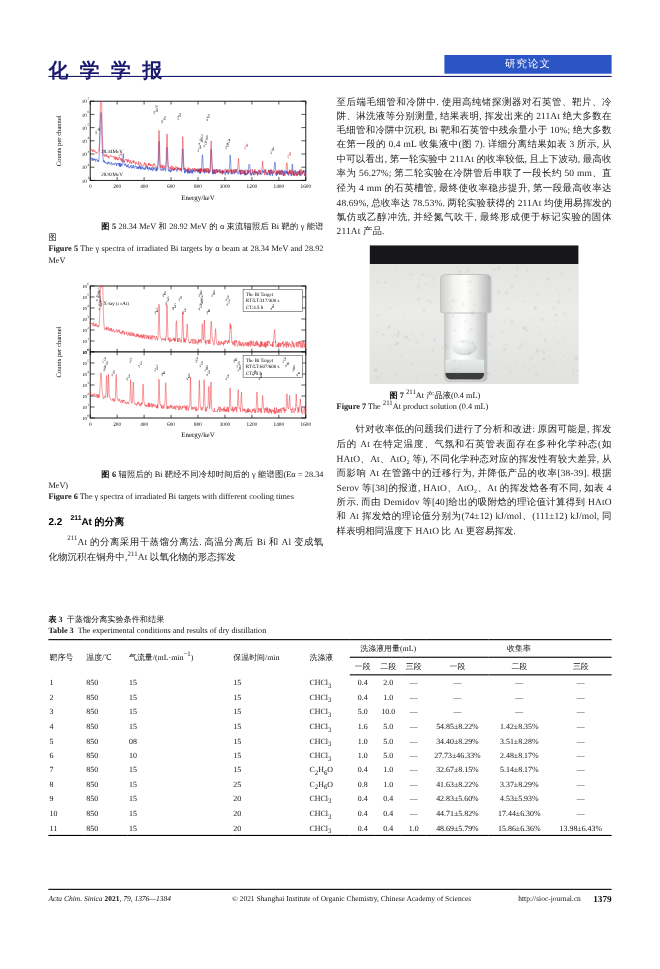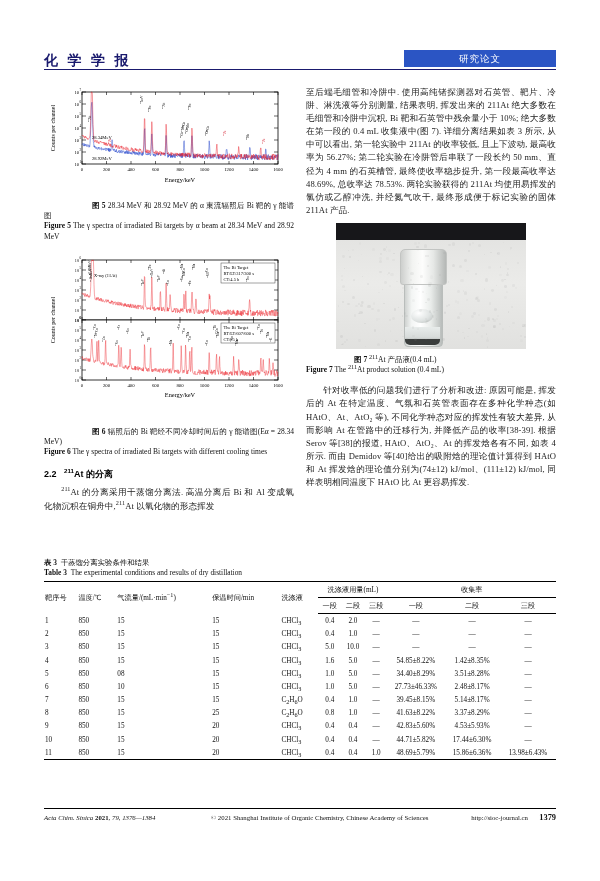--- a/index.html
+++ b/index.html
@@ -1,21 +1,21 @@
 <!DOCTYPE html>
 <html><head>
 <meta charset="utf-8">
 <style>
   html,body{margin:0;padding:0;background:#b0b0b0;}
   body{font-family:"Liberation Serif",serif;}
   .page{position:relative;width:600px;height:881px;background:#ffffff;overflow:hidden;}
 
   
   .hdr{position:absolute;left:44px;top:52px;width:512px;height:22px;}
-  .hdr-title{position:absolute;left:0;top:0;font-family:"Liberation Serif",serif;font-weight:bold;font-size:14px;letter-spacing:3px;color:#1a1a6e;}
+  .hdr-title{position:absolute;left:0;top:0;font-family:"Liberation Serif",serif;font-weight:bold;font-size:18px;letter-spacing:3px;color:#1a1a6e;}
   .hdr-rule{position:absolute;left:0;top:17px;width:512px;height:1.2px;background:#1a1a6e;}
   .hdr-badge{position:absolute;right:0;top:-2px;width:152px;height:17px;background:#2b55c4;color:#fff;font-size:9.5px;letter-spacing:1px;text-align:center;line-height:17px;font-family:"Liberation Sans",sans-serif;}
 
   
   .colL{position:absolute;left:44px;top:86px;width:250px;}
   .colR{position:absolute;left:306px;top:86px;width:250px;}
 
   
   .para{font-size:8.6px;line-height:13.1px;text-align:justify;color:#1b1b1b;margin:0 0 0 0;
         text-justify:inter-ideograph;letter-spacing:0.1px;}
@@ -900,21 +900,21 @@
           </tr>
           <tr>
             <td class="l nowrap">7</td>
             <td class="l nowrap">850</td>
             <td class="l nowrap">15</td>
             <td class="l nowrap">15</td>
             <td class="l nowrap">C<sub>2</sub>H<sub>6</sub>O</td>
             <td class="c nowrap">0.4</td>
             <td class="c nowrap">1.0</td>
             <td class="c nowrap">—</td>
-            <td class="c nowrap">39.45±8.15%</td>
+            <td class="c nowrap">32.67±8.15%</td>
             <td class="c nowrap">5.14±8.17%</td>
             <td class="c nowrap">—</td>
           </tr>
           <tr>
             <td class="l nowrap">8</td>
             <td class="l nowrap">850</td>
             <td class="l nowrap">15</td>
             <td class="l nowrap">25</td>
             <td class="l nowrap">C<sub>2</sub>H<sub>6</sub>O</td>
             <td class="c nowrap">0.8</td>

